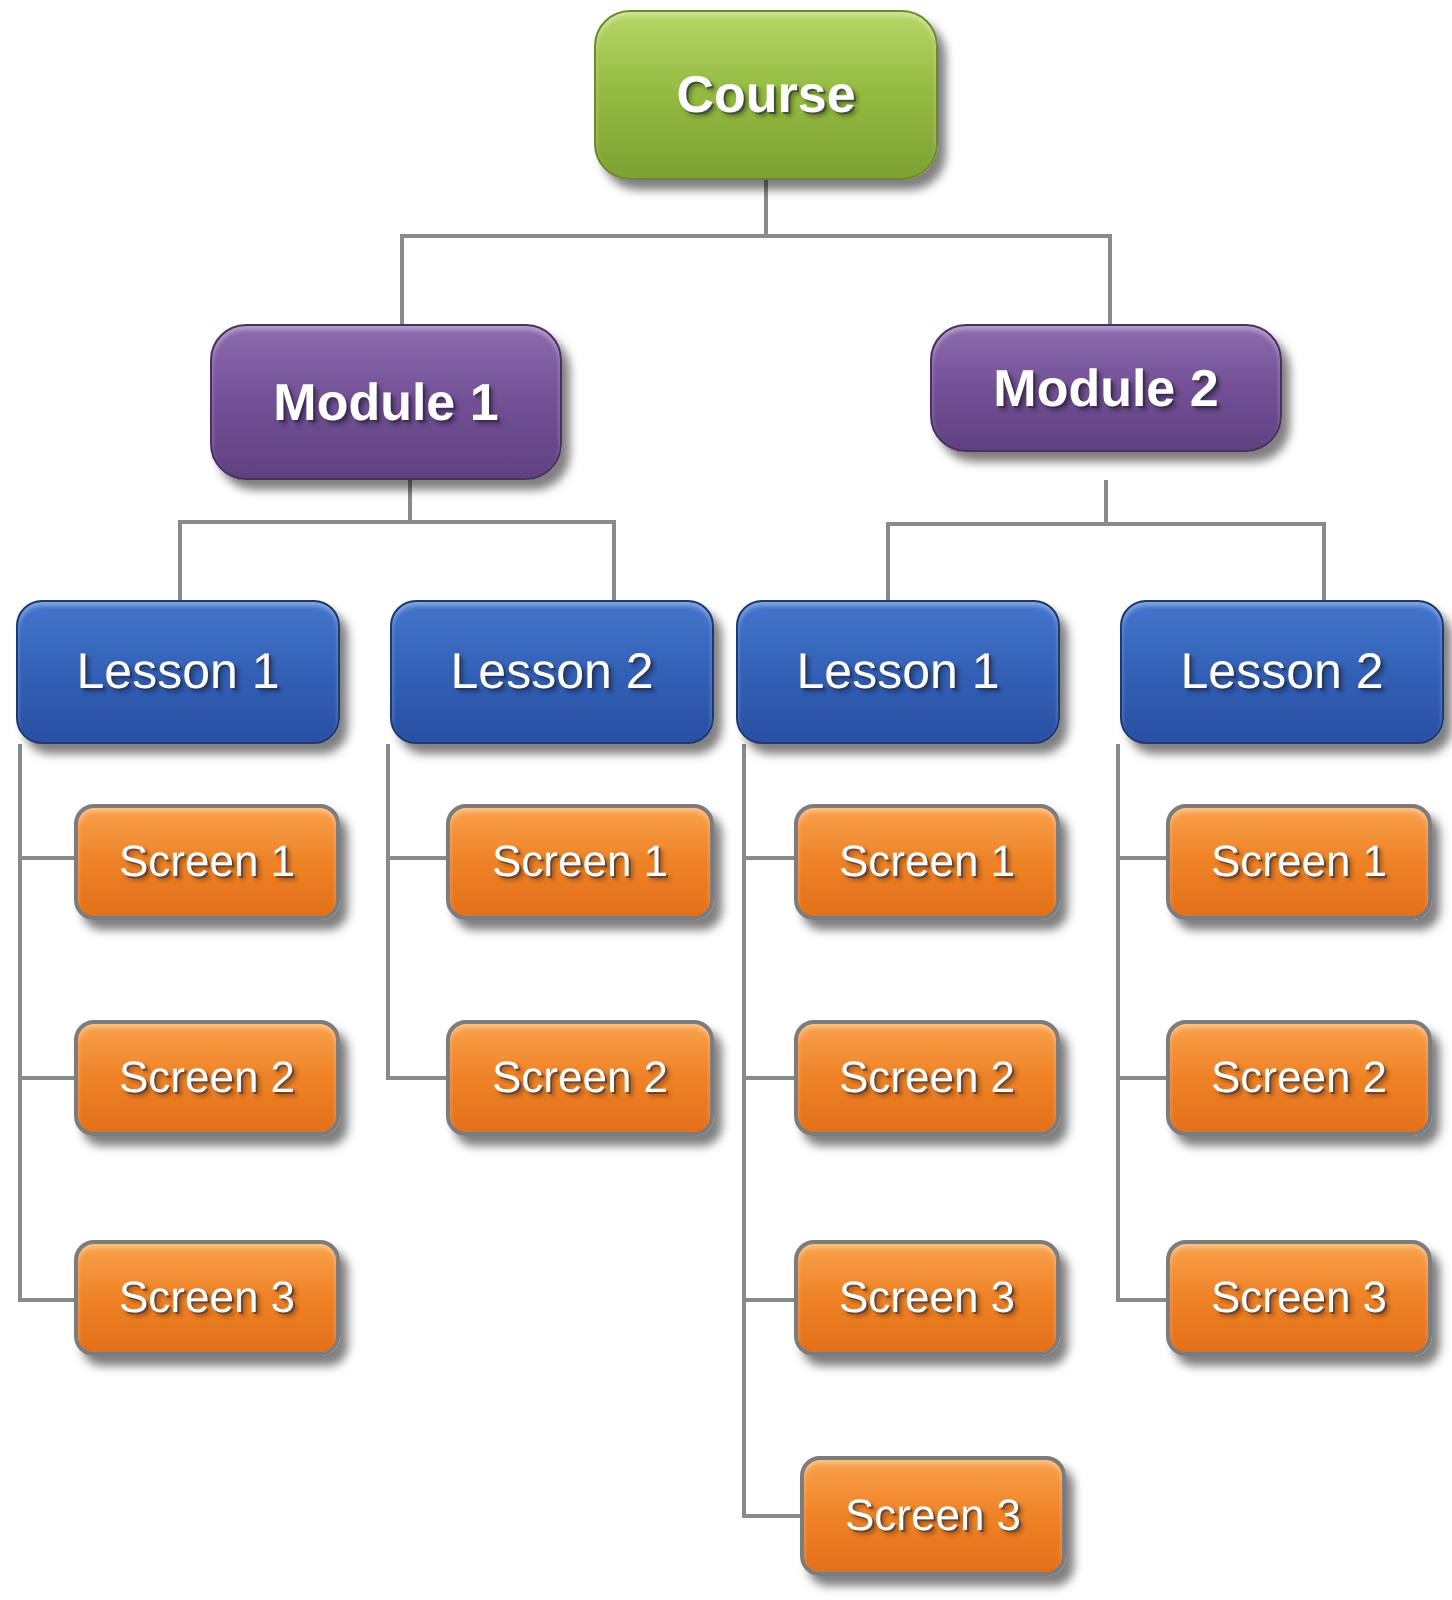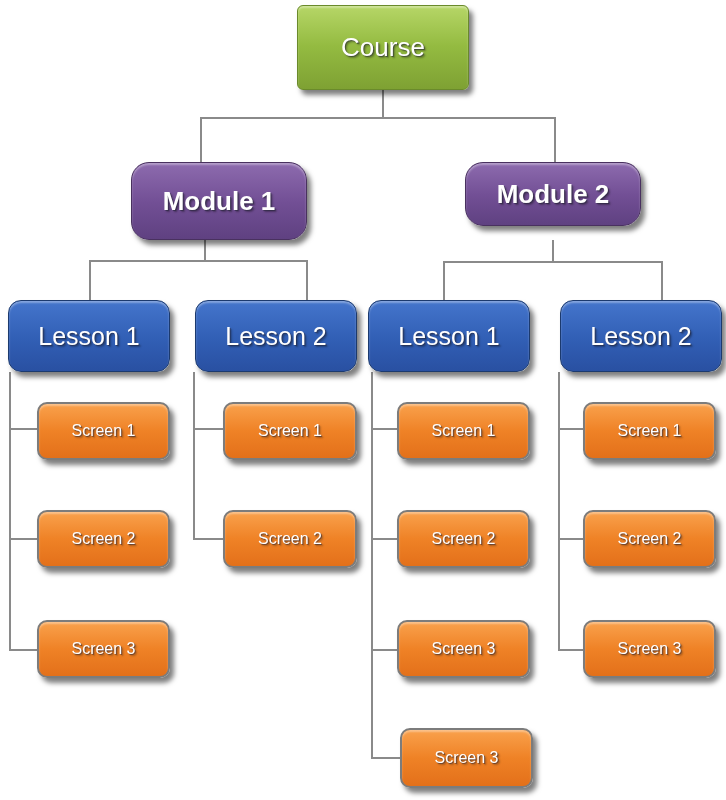--- a/index.html
+++ b/index.html
@@ -30,43 +30,43 @@
     color: #ffffff;
     box-shadow: 4px 5px 5px rgba(0,0,0,0.5), inset 0 2px 2px rgba(255,255,255,0.35);
     white-space: nowrap;
   }
   .node span {
     text-shadow: 1px 1px 0 rgba(40,40,60,0.55), 2px 2px 2px rgba(0,0,0,0.35);
   }
   .node-course {
     background: linear-gradient(to bottom, var(--course-top,#b6d667), var(--course-mid,#94bb41) 48%, var(--course-bottom,#7ea133));
     border: 1px solid var(--course-border,#6a8a2b);
-    border-radius: 6px;
-    font-weight: normal;
+    border-radius: 18px;
+    font-weight: bold;
     font-size: 26px;
   }
   .node-module {
     background: linear-gradient(to bottom, var(--module-top,#8d6bae), var(--module-mid,#724f95) 52%, var(--module-bottom,#5f4181));
     border: 1px solid var(--module-border,#49315f);
     border-radius: 18px;
     font-weight: bold;
     font-size: 26px;
   }
   .node-lesson {
     background: linear-gradient(to bottom, var(--lesson-top,#4475cc), var(--lesson-mid,#3260b6) 52%, var(--lesson-bottom,#2950a2));
     border: 1px solid var(--lesson-border,#1c3a6e);
     border-radius: 13px;
     font-size: 25px;
     justify-content: center;
   }
   .node-screen {
     background: linear-gradient(to bottom, var(--screen-top,#f9a14c), var(--screen-mid,#ef8226) 50%, var(--screen-bottom,#e3701a));
     border: 2px solid var(--screen-border,#7c7c7c);
     border-radius: 10px;
-    font-size: 16px;
+    font-size: 22px;
   }
 </style>
 </head>
 <body>
 
 <div id="stage" style="background: rgb(255, 255, 255);">
     <div class="connector" style="left: 382px; top: 90px; width: 2px; height: 28px;"></div>
     <div class="connector" style="left: 200px; top: 117px; width: 356px; height: 2px;"></div>
     <div class="connector" style="left: 200px; top: 117px; width: 2px; height: 46px;"></div>
     <div class="connector" style="left: 554px; top: 117px; width: 2px; height: 46px;"></div>
@@ -90,21 +90,21 @@
     <div class="connector" style="left: 371px; top: 538px; width: 27px; height: 2px;"></div>
     <div class="connector" style="left: 371px; top: 649px; width: 27px; height: 2px;"></div>
     <div class="connector" style="left: 371px; top: 757px; width: 30px; height: 2px;"></div>
     <div class="connector" style="left: 558px; top: 372px; width: 2px; height: 279px;"></div>
     <div class="connector" style="left: 558px; top: 428px; width: 26px; height: 2px;"></div>
     <div class="connector" style="left: 558px; top: 538px; width: 26px; height: 2px;"></div>
     <div class="connector" style="left: 558px; top: 649px; width: 26px; height: 2px;"></div>
     <div class="node node-course" style="left: 297px; top: 5px; width: 172px; height: 85px;">
       <span>Course</span>
     </div>
-    <div class="node node-module" style="left: 131px; top: 162px; width: 176px; height: 78px;">
+    <div class="node node-module" style="left: 105px; top: 162px; width: 176px; height: 78px;">
       <span>Module 1</span>
     </div>
     <div class="node node-module" style="left: 465px; top: 162px; width: 176px; height: 64px;">
       <span>Module 2</span>
     </div>
     <div class="node node-lesson" style="left: 8px; top: 300px; width: 162px; height: 72px;">
       <span>Lesson 1</span>
     </div>
     <div class="node node-lesson" style="left: 195px; top: 300px; width: 162px; height: 72px;">
       <span>Lesson 2</span>

